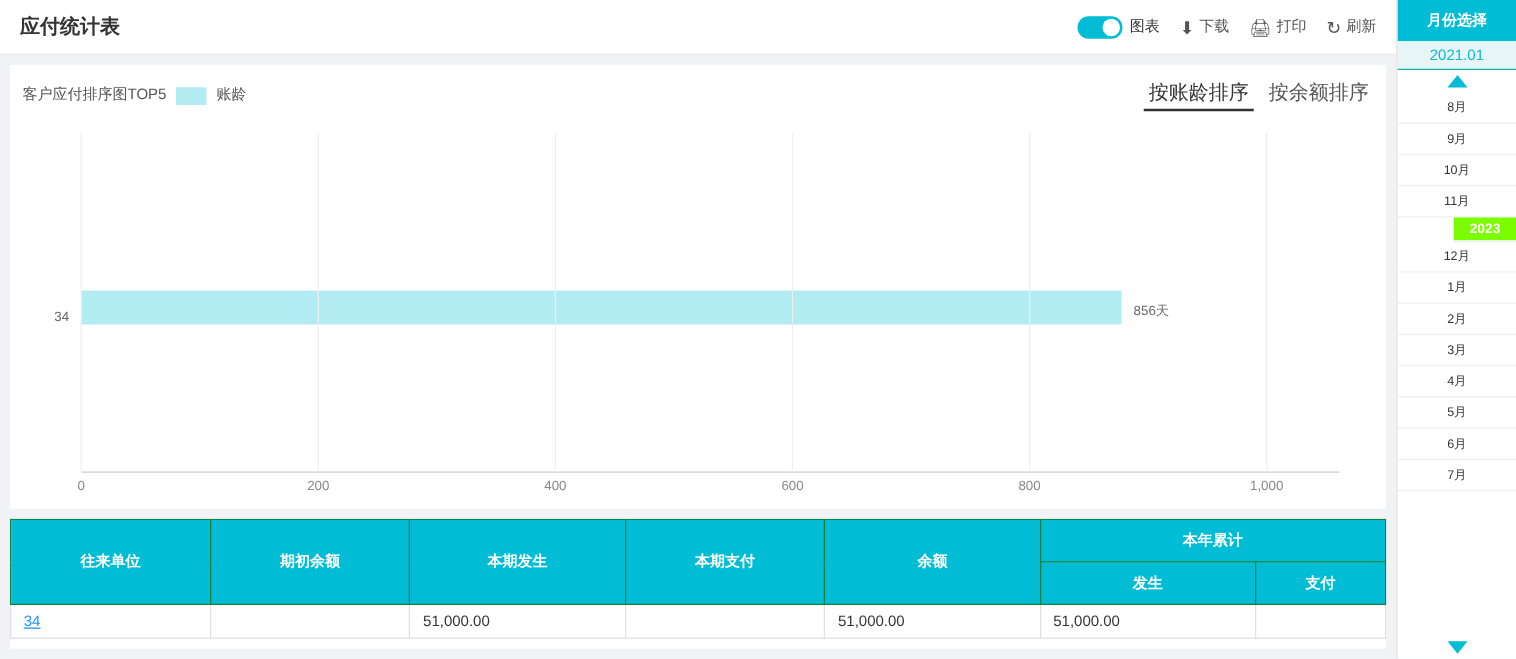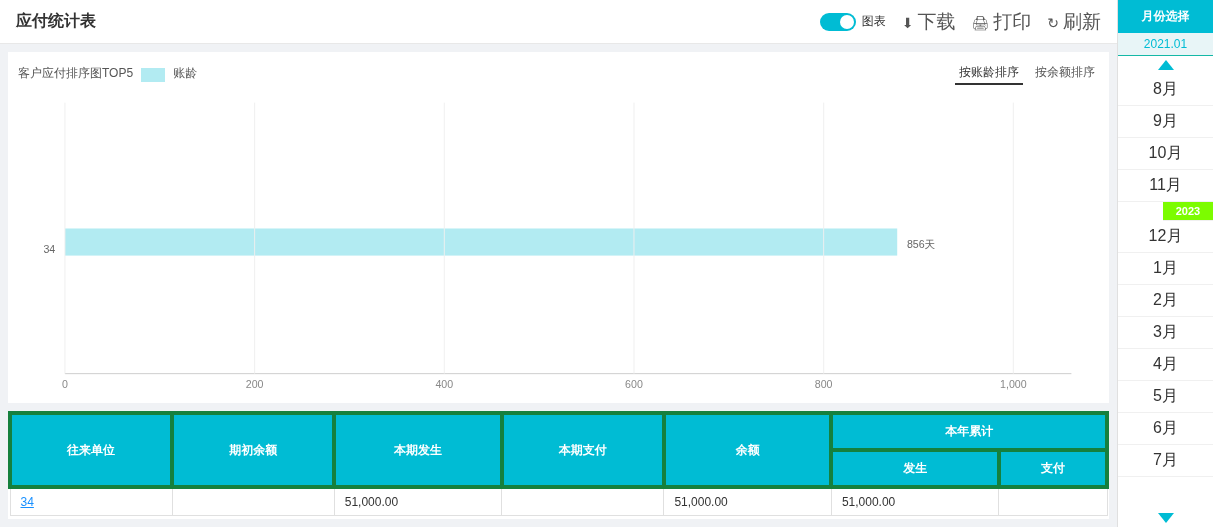--- a/index.html
+++ b/index.html
@@ -7,51 +7,51 @@
     
     .main-content { flex: 1; display: flex; flex-direction: column; background: #f0f2f5; overflow: hidden; }
     
     
     .header { background: #fff; padding: 10px 16px; display: flex; align-items: center; justify-content: space-between; border-bottom: 1px solid #e8e8e8; height: 44px; gap: 12px; }
     .header-title { font-size: 16px; font-weight: bold; color: #333; }
     .header-actions { display: flex; align-items: center; gap: 16px; }
     .toggle-wrap { display: flex; align-items: center; gap: 6px; }
     .toggle { width: 36px; height: 18px; background: #00bcd4; border-radius: 9px; position: relative; cursor: pointer; }
     .toggle-dot { width: 14px; height: 14px; background: #fff; border-radius: 50%; position: absolute; top: 2px; right: 2px; }
-    .header-btn { display: flex; align-items: center; gap: 4px; cursor: pointer; color: #555; font-size: 19px; }
+    .header-btn { display: flex; align-items: center; gap: 4px; cursor: pointer; color: #555; font-size: 12px; }
     
     
     .chart-section { background: #fff; margin: 8px; padding: 10px; flex-shrink: 0; }
     .chart-header { display: flex; align-items: center; justify-content: space-between; margin-bottom: 8px; }
     .chart-legend { display: flex; align-items: flex-end; gap: 8px; font-size: 12px; color: #555; }
     .legend-box { width: 24px; height: 14px; background: #b2ebf2; border: 1px solid #b2ebf2; }
     .chart-sort { display: flex; gap: 8px; }
-    .sort-btn { font-size: 12px; color: #555; cursor: pointer; padding: 2px 4px; }
+    .sort-btn { font-size: 16px; color: #555; cursor: pointer; padding: 2px 4px; }
     .sort-btn.active { color: #333; border-bottom: 2px solid #333; }
     
     
     .chart-area { position: relative; height: 300px; }
     .chart-svg { width: 100%; height: 100%; }
     
     
     .table-section { background: #fff; margin: 0 8px 8px 8px; flex: 1; overflow: auto; }
     .data-table { width: 100%; border-collapse: collapse; font-size: 12px; }
-    .data-table th { background: #00bcd4; color: #fff; padding: 8px 10px; text-align: center; border: 4px solid #15803d; white-space: nowrap; }
+    .data-table th { background: #00bcd4; color: #fff; padding: 8px 10px; text-align: center; border: 1px solid #15803d; white-space: nowrap; }
     .data-table td { padding: 6px 10px; border: 1px solid #e0e0e0; }
     .data-table td.left { text-align: left; }
     .data-table td a { color: #1890ff; text-decoration: underline; cursor: pointer; }
     .th-group { background: #00bcd4; }
     
     
     .sidebar { width: 96px; background: #fff; border-left: 1px solid #e0e0e0; display: flex; flex-direction: column; overflow: hidden; }
     .sidebar-header { background: #00bcd4; color: #fff; padding: 8px 6px; text-align: center; font-size: 12px; font-weight: bold; }
     .sidebar-year-display { background: #e8f5f7; padding: 4px 6px; text-align: center; font-size: 12px; color: #00bcd4; border-bottom: 1px solid #14b8a6; }
     .sidebar-nav-btn { display: flex; justify-content: center; align-items: center; padding: 4px; cursor: pointer; }
     .sidebar-months { flex: 1; overflow-y: auto; }
-    .month-item { padding: 5px 8px; text-align: center; cursor: pointer; font-size: 16px; color: #333; border-bottom: 1px solid #f0f0f0; }
+    .month-item { padding: 5px 8px; text-align: center; cursor: pointer; font-size: 10px; color: #333; border-bottom: 1px solid #f0f0f0; }
     .month-item.year-badge { background: #7cfc00; color: #fff; font-weight: bold; font-size: 11px; padding: 3px 8px; margin-left: 45px; }
     .sidebar-nav-btn-down { display: flex; justify-content: center; align-items: center; padding: 4px; cursor: pointer; }
     
     
     .arrow-up { width: 0; height: 0; border-left: 8px solid transparent; border-right: 8px solid transparent; border-bottom: 10px solid #00bcd4; }
     .arrow-down { width: 0; height: 0; border-left: 8px solid transparent; border-right: 8px solid transparent; border-top: 10px solid #00bcd4; }
     
     
     .icon-download::before { content: '⬇'; font-size: 14px; }
     .icon-print::before { content: '🖨'; font-size: 14px; }

